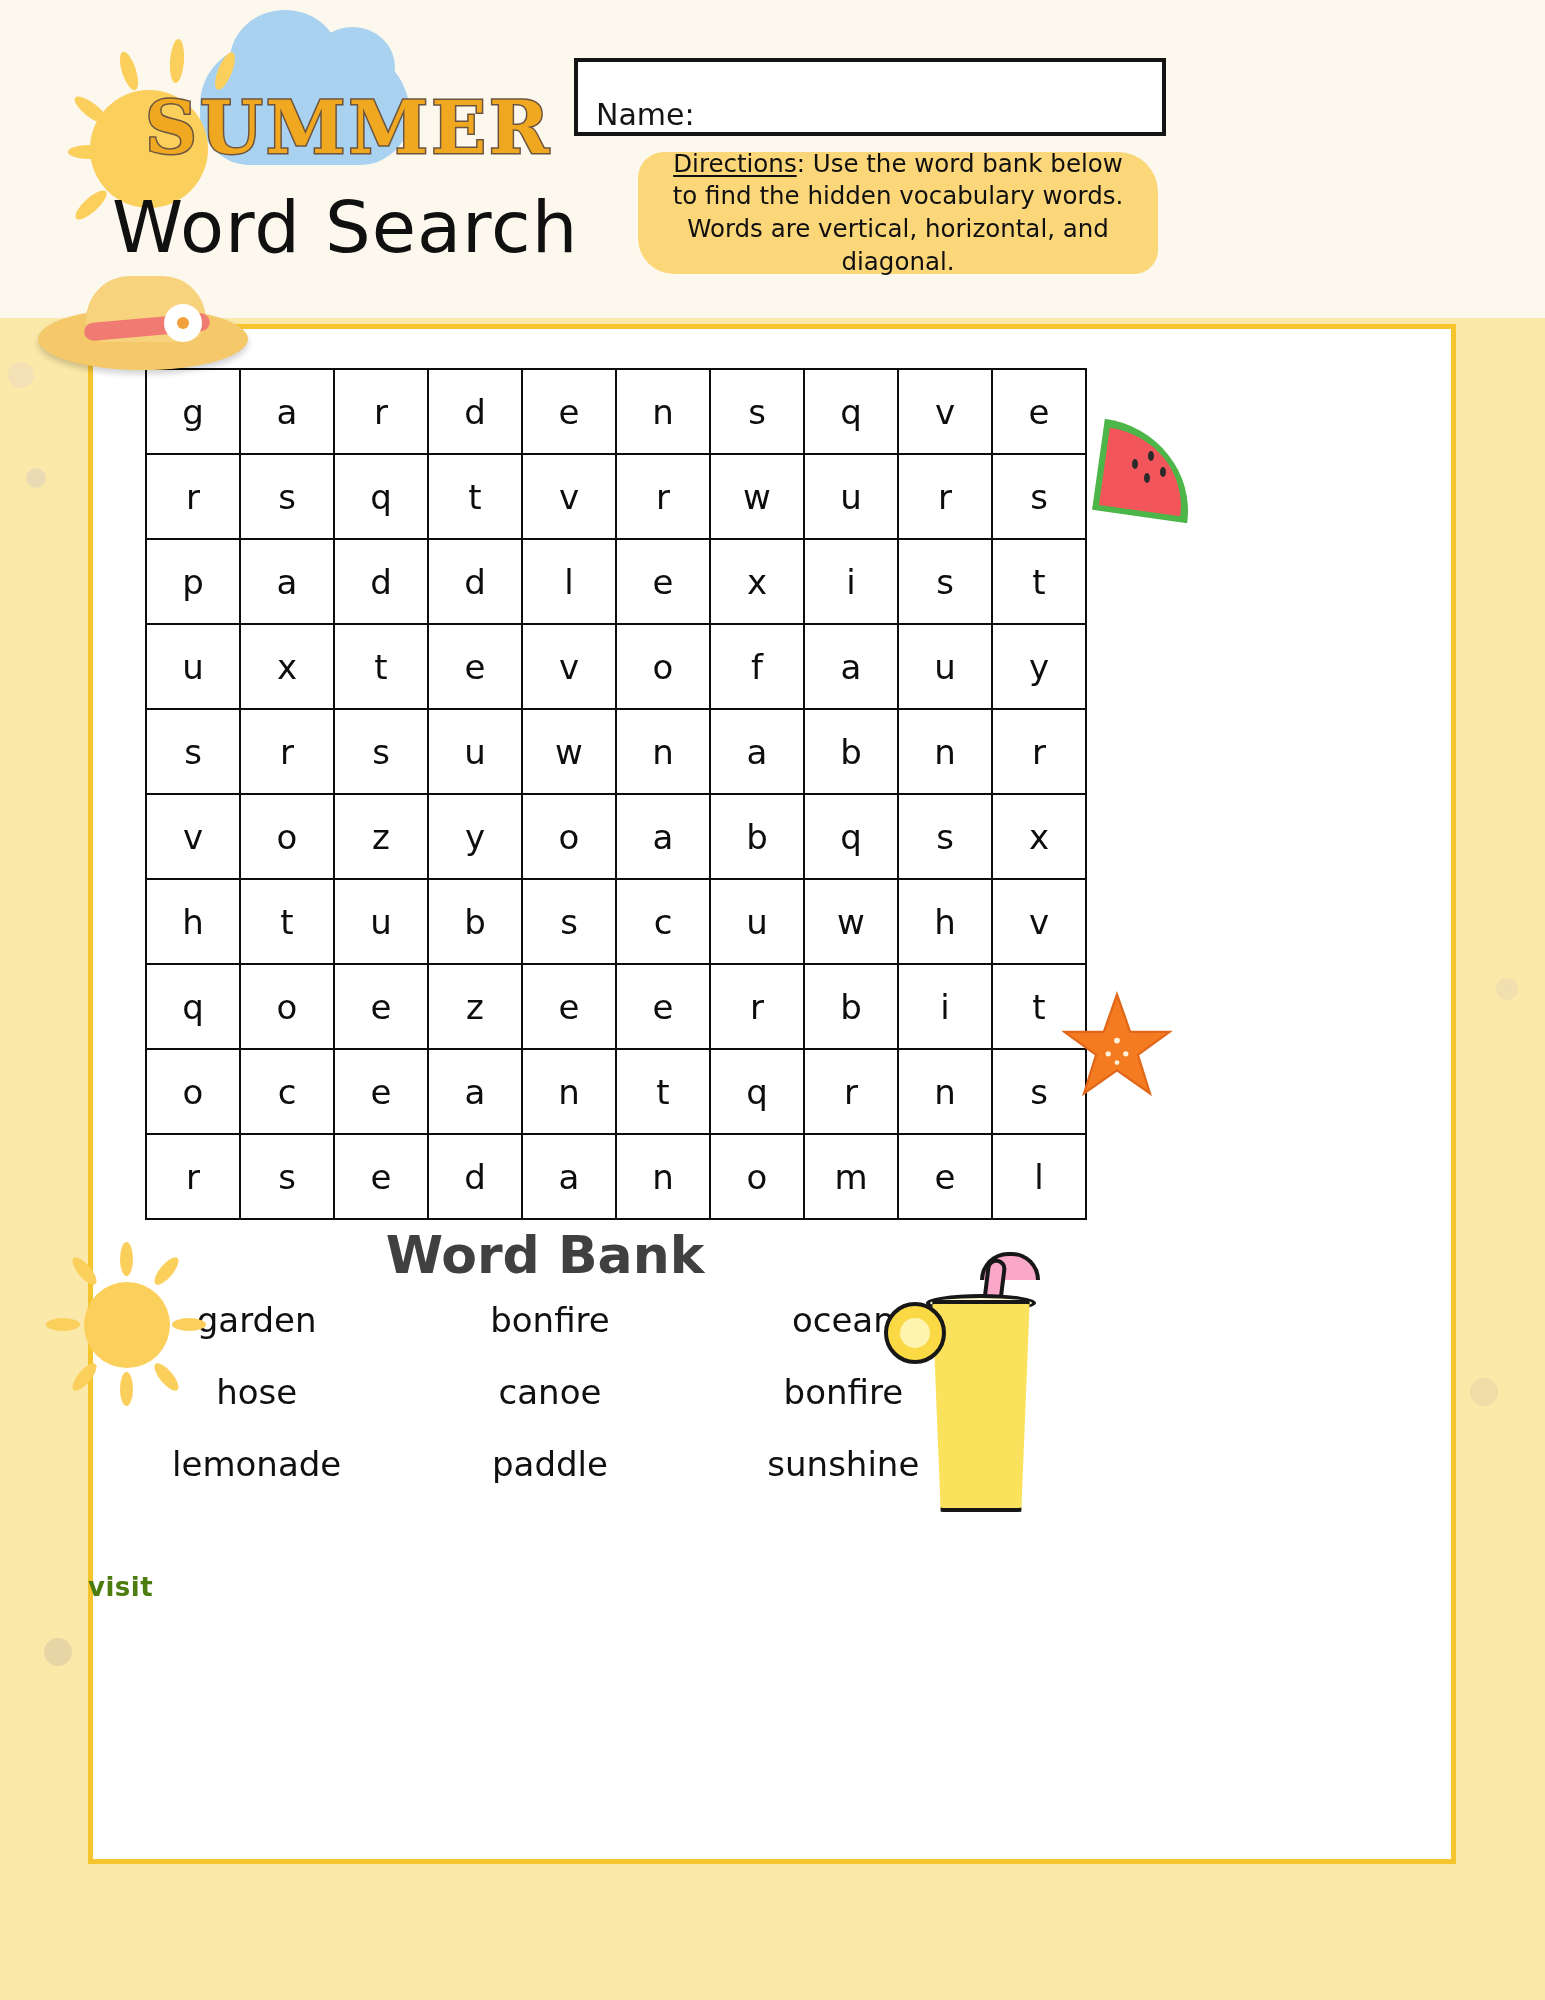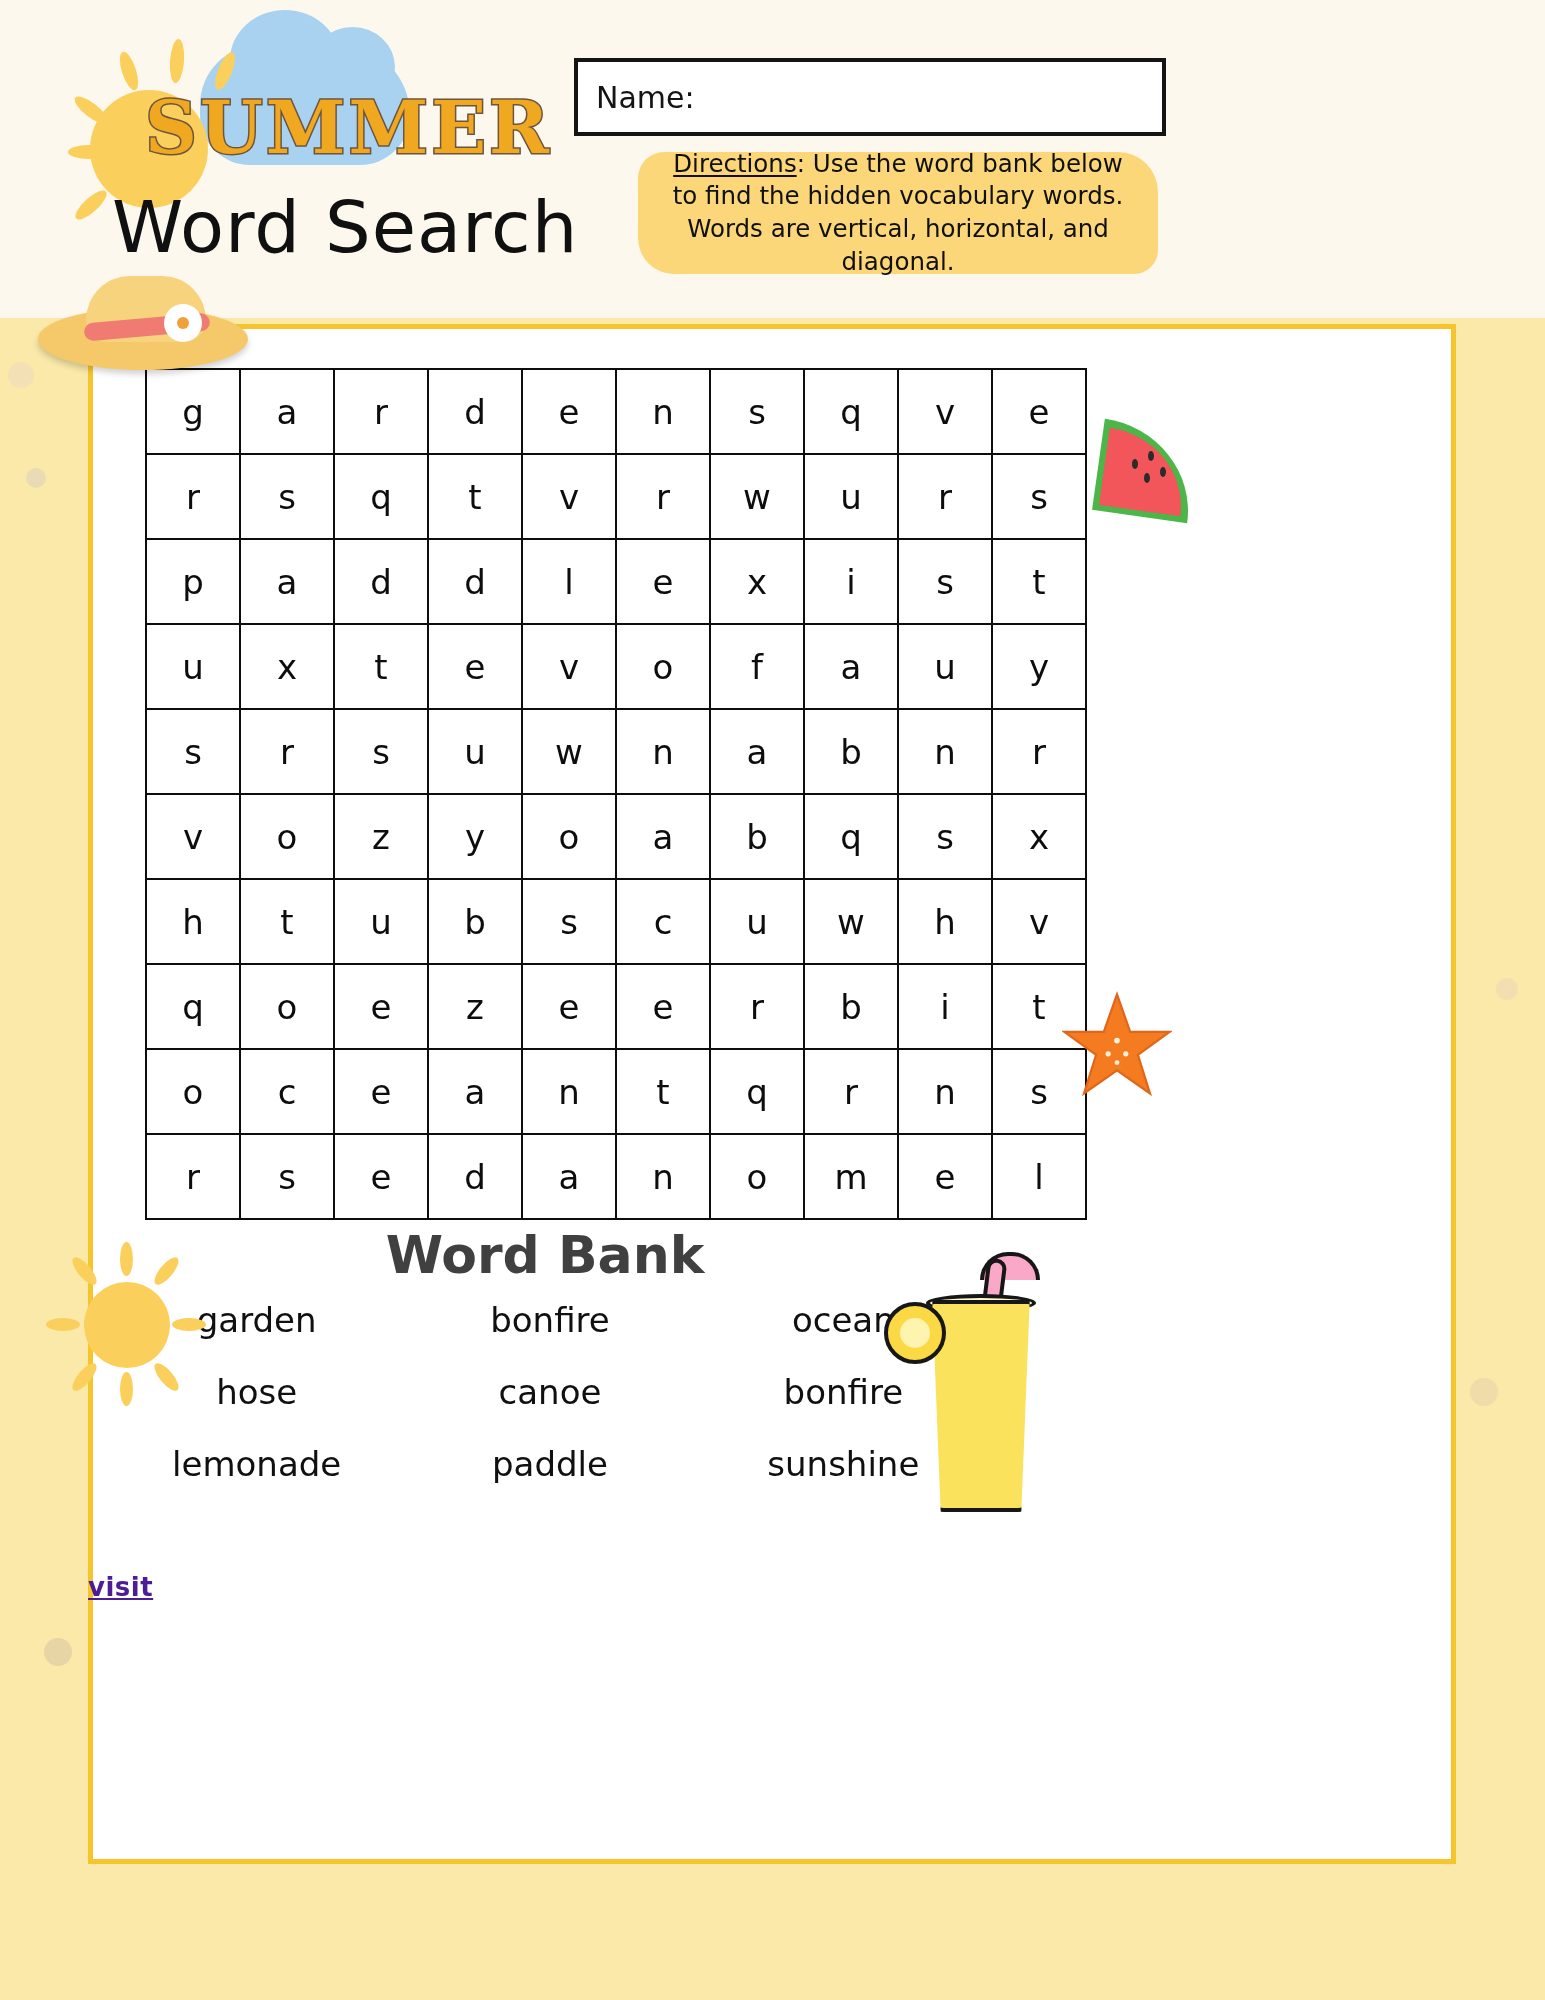--- a/index.html
+++ b/index.html
@@ -72,21 +72,21 @@
   }
   .hat-flower:after {
     content:""; position:absolute; left:11px; top:11px; width:12px; height:12px;
     background:#F2A03C; border-radius:50%;
   }
 
   
   .name-box {
     position: absolute; left: 574px; top: 58px; width: 592px; height: 78px;
     border: 4px solid #141414; background: #FFFFFF;
-    display: flex; align-items: center; padding-left: 18px;
+    display: flex; align-items: flex-end; padding-left: 18px;
   }
   .name-label { font-size: 30px; color: #141414; }
 
   
   .directions {
     position: absolute; left: 638px; top: 152px; width: 520px; height: 122px;
     background: #FBD779;
     border-radius: 26px 40px 24px 36px;
     display: flex; align-items: center; justify-content: center;
     padding: 8px 22px;
@@ -179,21 +179,21 @@
   }
 
   .sun-bl { position: absolute; left: 42px; top: 1240px; width: 170px; height: 170px; z-index: 6; }
   .sun-bl-ball {
     position: absolute; left: 42px; top: 42px; width: 86px; height: 86px;
     background: #FBCF5B; border-radius: 50%;
   }
 
   
   .footer { position: absolute; left: 88px; top: 1572px; z-index: 7; display: flex; align-items: baseline; }
-  .footer .visit { font-size: 26px; font-weight: bold; color: #4c1d95; letter-spacing: .5px; text-decoration: underline; }
+  .footer .visit { font-size: 26px; font-weight: bold; color: #4d7c0f; letter-spacing: .5px; }
   .footer .url { font-size: 29px; color: #111; margin-left: 14px; }
 </style>
 </head>
 <body>
 
 <div class="page">
 
   <div class="header-band">
 
     <div class="sun-cloud">

